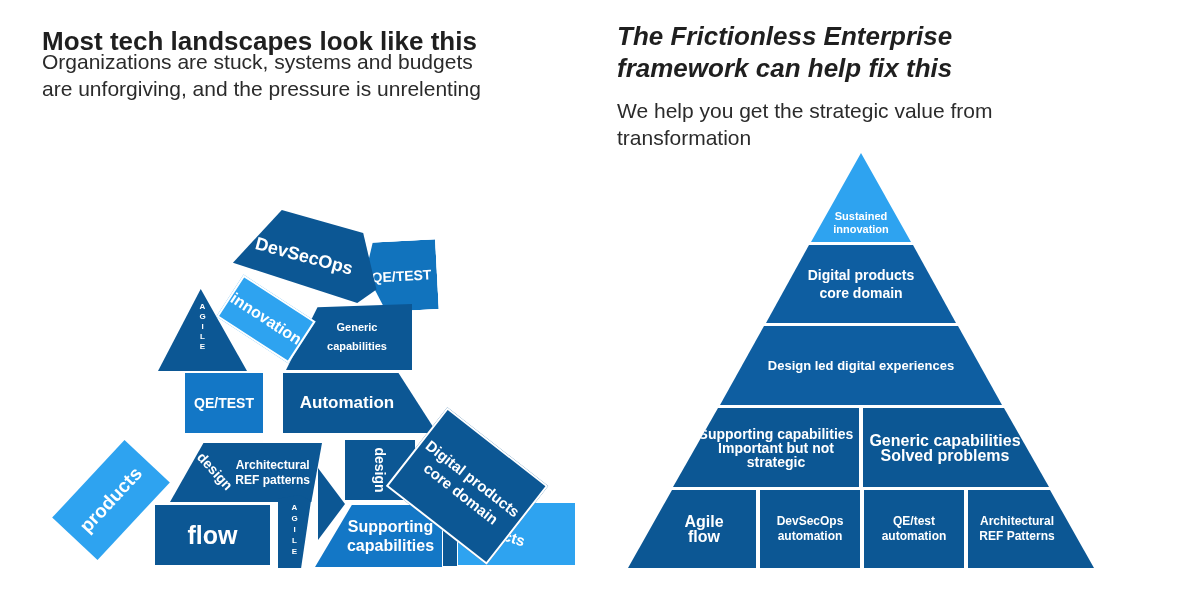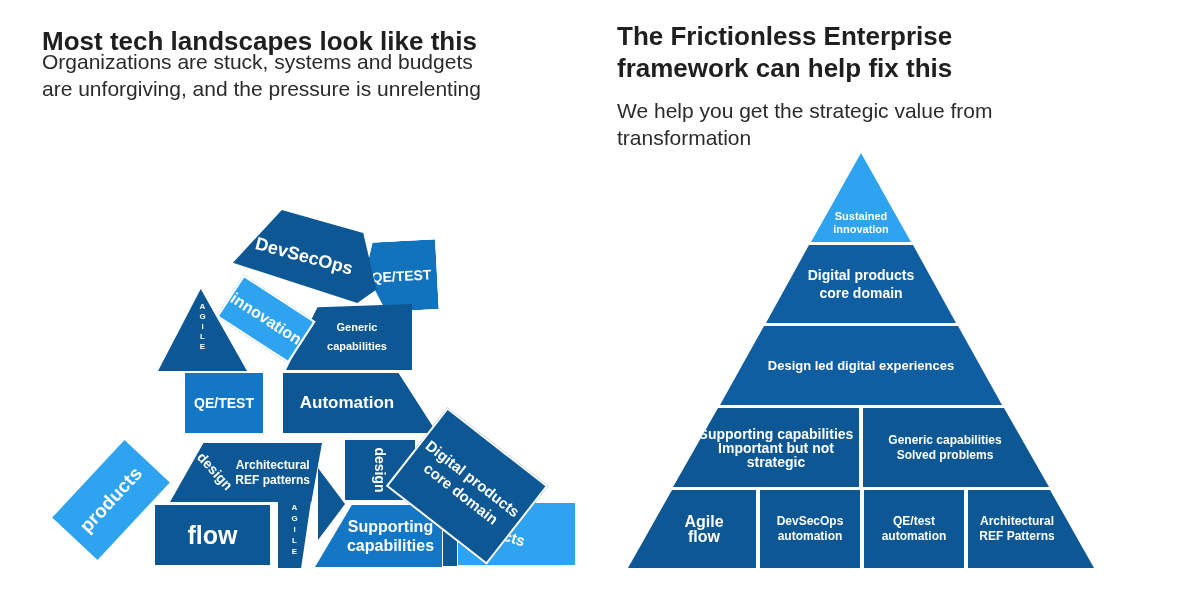--- a/index.html
+++ b/index.html
@@ -72,21 +72,21 @@
     justify-content:flex-end;padding-bottom:6px;font-size:11px;line-height:13px;}
   .lv2{left:0;top:92px;width:466px;height:78px;
     clip-path:polygon(181px 0,285px 0,328px 78px,138px 78px);font-size:14px;line-height:18px;}
   .lv3{left:0;top:173px;width:466px;height:79px;
     clip-path:polygon(136px 0,330px 0,374px 79px,92px 79px);font-size:13px;line-height:17px;}
   .lv4a{left:45px;top:255px;width:186px;height:79px;
     clip-path:polygon(45px 0,186px 0,186px 79px,0 79px);
     font-size:14px;line-height:14px;padding-left:20px;}
   .lv4b{left:235px;top:255px;width:186px;height:79px;
     clip-path:polygon(0 0,141px 0,186px 79px,0 79px);
-    font-size:12px;line-height:15px;padding-right:22px;}
+    font-size:16px;line-height:15px;padding-right:22px;}
   .lv5a{left:0;top:337px;width:128px;height:78px;
     clip-path:polygon(44px 0,128px 0,128px 78px,0 78px);
     font-size:16px;line-height:15px;padding-left:24px;}
   .lv5b{left:132px;top:337px;width:100px;height:78px;font-size:12px;line-height:15px;}
   .lv5c{left:236px;top:337px;width:100px;height:78px;font-size:12px;line-height:15px;}
   .lv5d{left:340px;top:337px;width:126px;height:78px;
     clip-path:polygon(0 0,82px 0,126px 78px,0 78px);
     font-size:12px;line-height:15px;padding-right:28px;}
 </style>
 </head>
@@ -172,21 +172,21 @@
     <div class="pc light p-products-bottom">
       <span>products</span>
     </div>
 
     <div class="pc dark p-digital-rot lines">
       <span>Digital products</span>
       <span>core domain</span>
     </div>
   </div>
 
-  <div class="title" style="left:617px;top:20px;width:440px;">The Frictionless Enterprise framework can help fix this</div>
+  <div class="title" style="left:617px;top:20px;width:440px;font-style:italic;">The Frictionless Enterprise framework can help fix this</div>
   <div class="subtitle" style="left:617px;top:97px;width:400px;">We help you get the strategic value from transformation</div>
 
   <div class="pyramid">
 
     <div class="pyr lv1">
       <span>Sustained</span>
       <span>innovation</span>
     </div>
 
     <div class="pyr pmid lv2">

